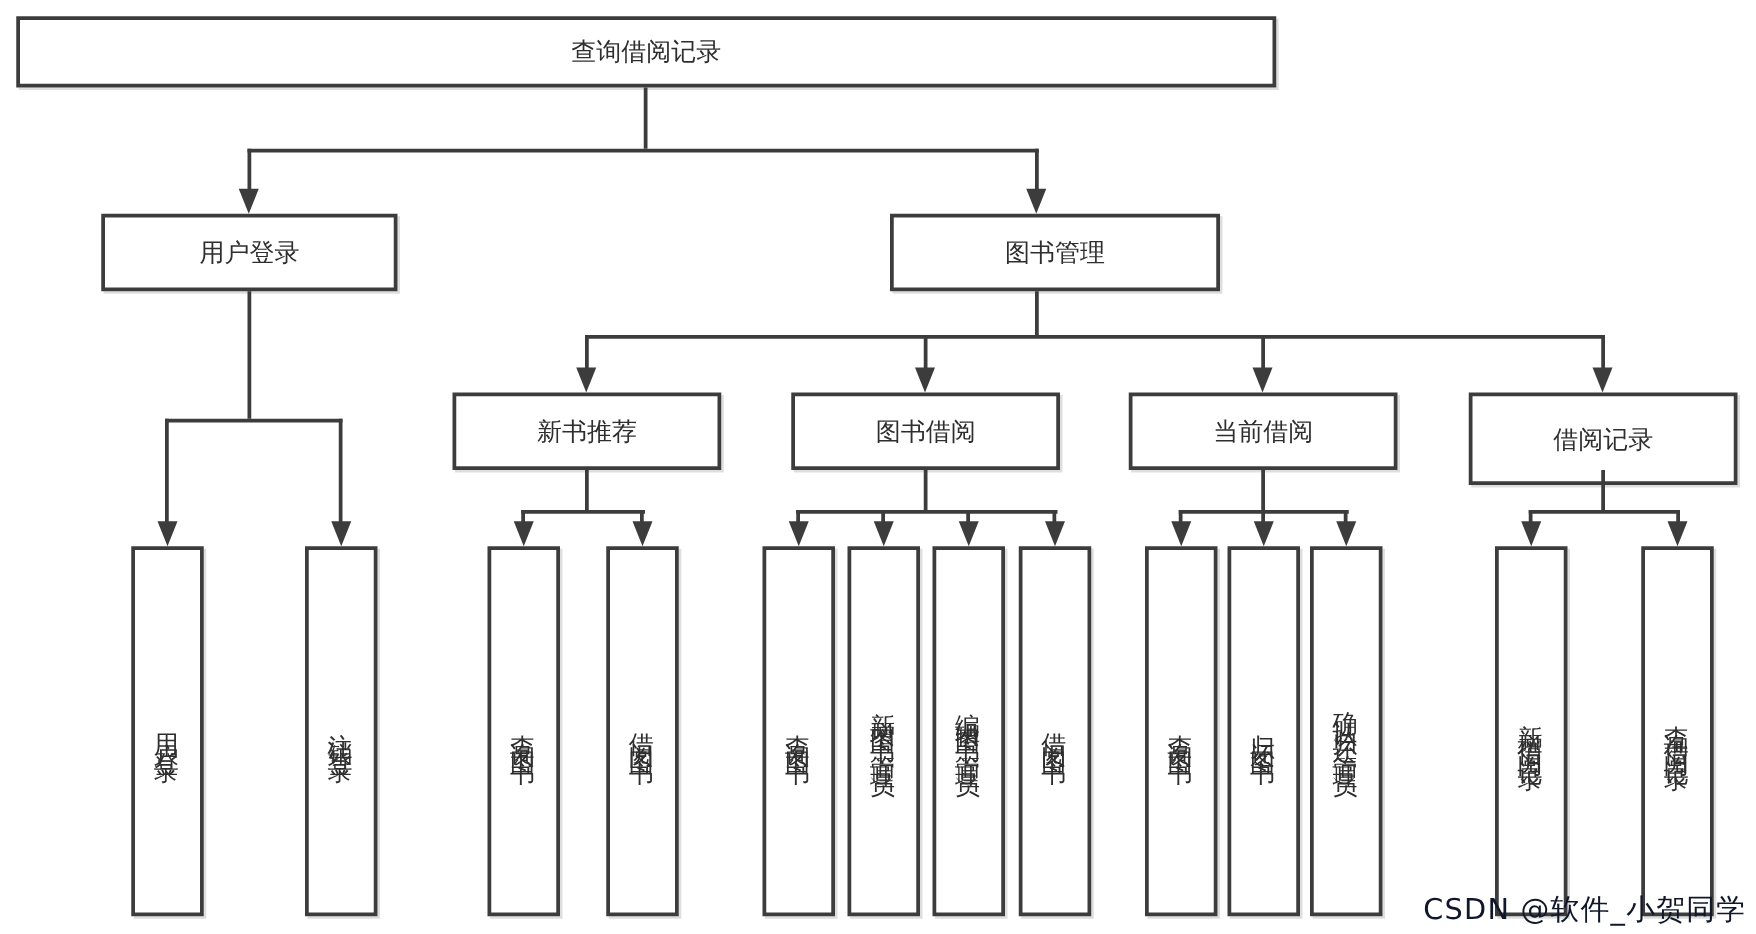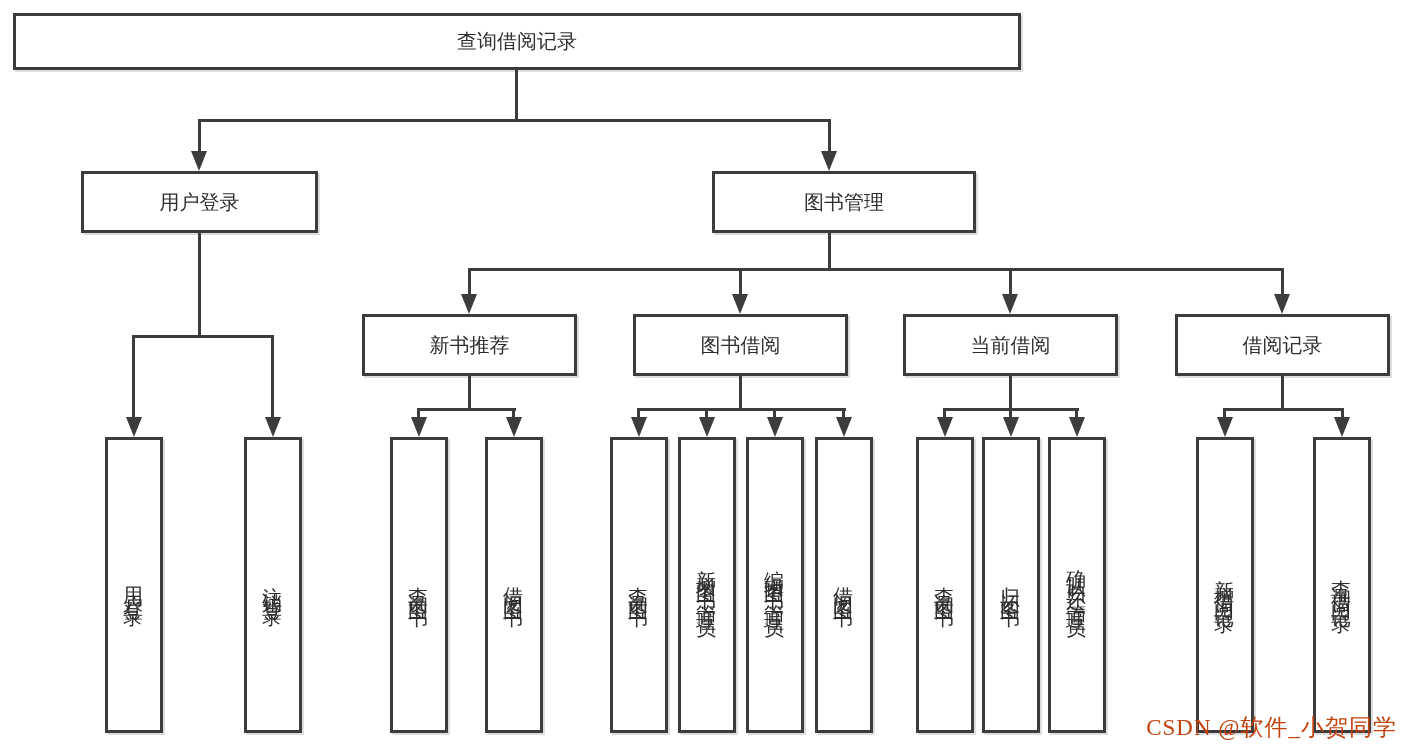--- a/index.html
+++ b/index.html
@@ -19,21 +19,21 @@
   }
   .vline,.hline{position:absolute;background:#3c3c3c;}
   .vline{width:3px;}
   .hline{height:3px;}
   .arrow{
     position:absolute;width:0;height:0;
     border-left:8px solid transparent;border-right:8px solid transparent;
     border-top:20px solid #3c3c3c;
   }
   .watermark{
-    position:absolute;font-size:23px;color:#c2410c;letter-spacing:1px;white-space:nowrap;font-family:Liberation Serif, serif;
+    position:absolute;font-size:23px;color:#0f172a;letter-spacing:1px;white-space:nowrap;
   }
 </style>
 </head>
 <body>
 
 <div class="canvas">
 
   <div class="box" style="left:13px;top:13px;width:1008px;height:57px;">查询借阅记录</div>
 
   <div class="vline" style="left:515px;top:70px;height:49px;"></div>
@@ -60,21 +60,21 @@
   <div class="vline" style="left:1009px;top:268px;height:28px;"></div>
   <div class="vline" style="left:1281px;top:268px;height:28px;"></div>
   <div class="arrow" style="left:461px;top:294px;"></div>
   <div class="arrow" style="left:732px;top:294px;"></div>
   <div class="arrow" style="left:1002px;top:294px;"></div>
   <div class="arrow" style="left:1274px;top:294px;"></div>
 
   <div class="box" style="left:362px;top:314px;width:215px;height:62px;">新书推荐</div>
   <div class="box" style="left:633px;top:314px;width:215px;height:62px;">图书借阅</div>
   <div class="box" style="left:903px;top:314px;width:215px;height:62px;text-align:right;">当前借阅</div>
-  <div class="box" style="left:1175px;top:314px;width:215px;height:62px;">借阅记录</div>
+  <div class="box" style="left:1175px;top:314px;width:215px;height:74px;">借阅记录</div>
 
   <div class="vline" style="left:468px;top:376px;height:32px;"></div>
   <div class="hline" style="left:417px;top:408px;width:99px;"></div>
   <div class="vline" style="left:417px;top:408px;height:11px;"></div>
   <div class="vline" style="left:512px;top:408px;height:11px;"></div>
   <div class="arrow" style="left:411px;top:417px;"></div>
   <div class="arrow" style="left:506px;top:417px;"></div>
 
   <div class="vline" style="left:739px;top:376px;height:32px;"></div>
   <div class="hline" style="left:637px;top:408px;width:209px;"></div>

